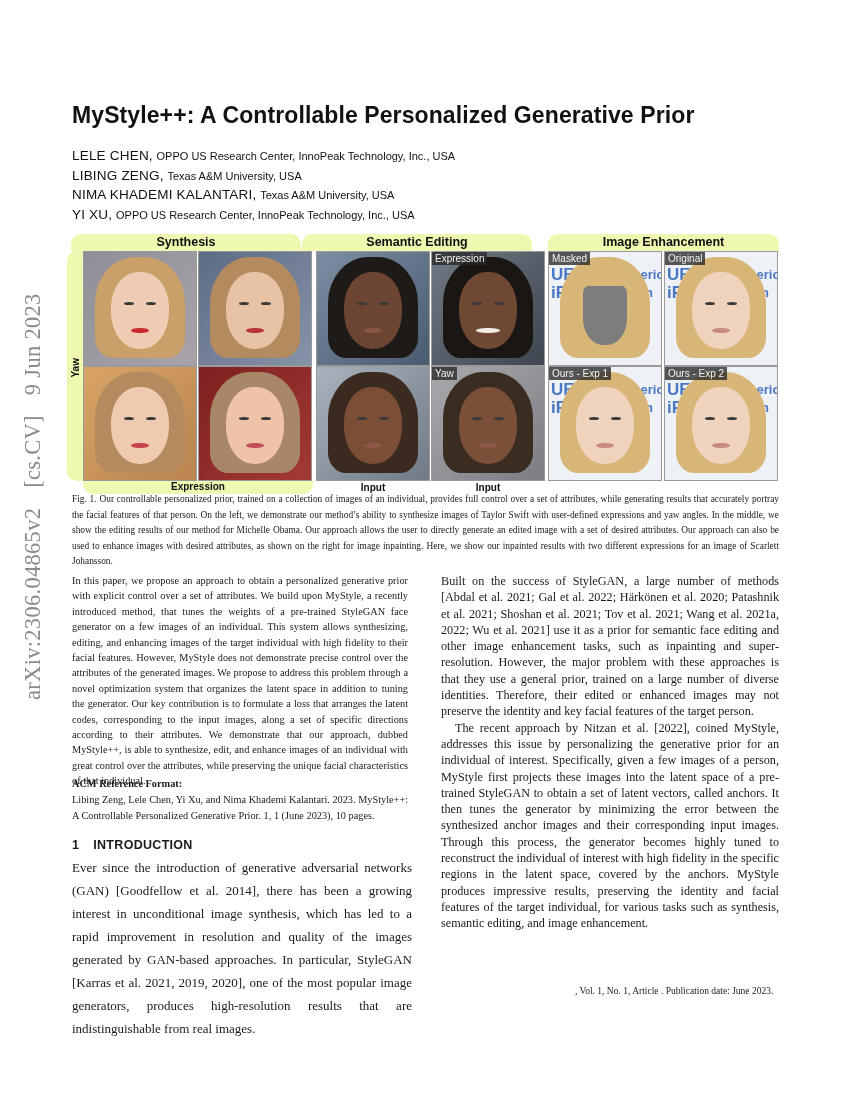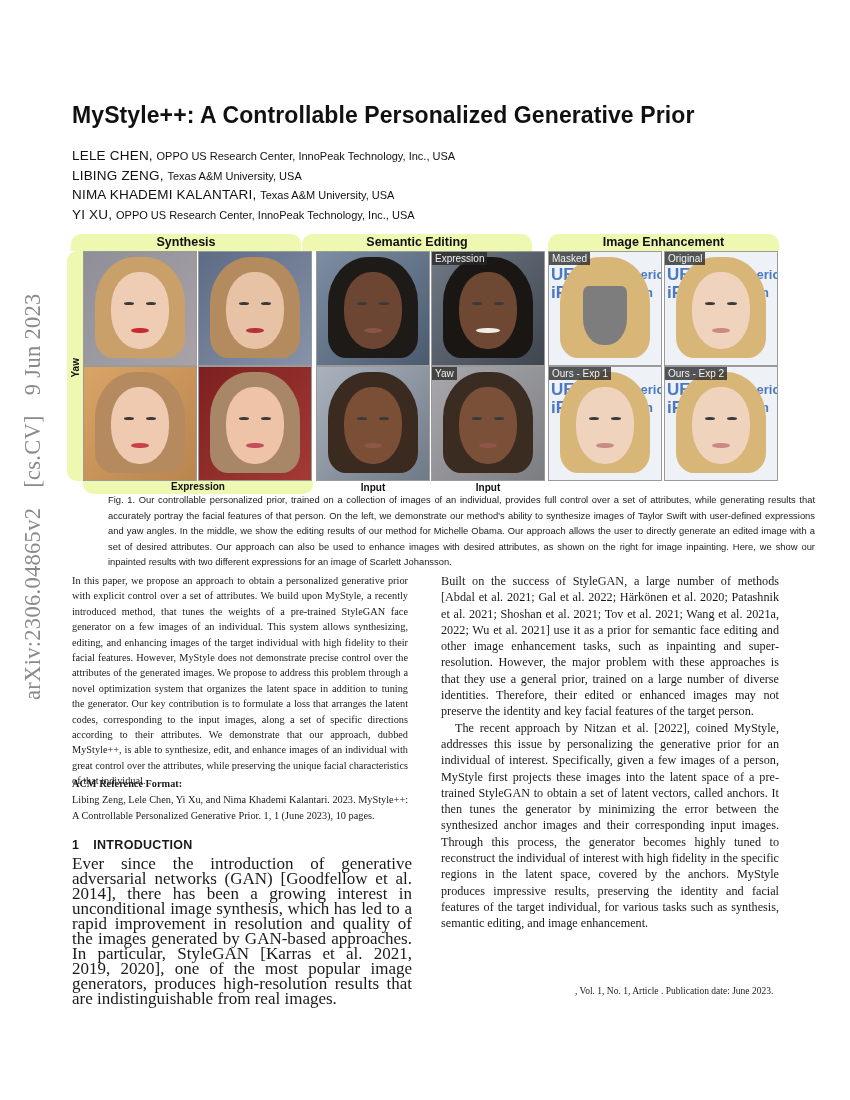--- a/index.html
+++ b/index.html
@@ -55,34 +55,33 @@
     position: absolute; left: 0; top: 0; background: rgba(40,40,40,0.78); color: #f2f2f2;
     font-family: "Liberation Sans", sans-serif; font-size: 10px; padding: 0 3px; line-height: 13px;
   }
   .mask { position: absolute; left: 30%; top: 30%; width: 40%; height: 52%; background: #7d7d7d; border-radius: 12% 12% 45% 45%; }
   .bgtext {
     position: absolute; font-family: "Liberation Sans", sans-serif; font-weight: bold; font-size: 17px; color: #4a78c4; line-height: 18px;
   }
 
   .caption {
     position: absolute; left: 72px; top: 492px; width: 707px;
-    font-family: Liberation Sans, sans-serif; font-size: 9.4px; line-height: 15.5px; color: #1a1a1a;
+    font-family: Liberation Serif, serif; font-size: 9.4px; line-height: 15.5px; color: #1a1a1a;
     text-align: justify;
-    margin-left: 36px;
   }
 
   .col { position: absolute; font-family: "Liberation Serif", serif; text-align: justify; }
   .abstract { left: 72px; top: 573px; width: 336px; font-size: 10.3px; line-height: 15.4px; }
   .ref-head { position: absolute; left: 72px; top: 778px; font-weight: bold; font-size: 10.3px; }
   .ref-body { left: 72px; top: 792px; width: 340px; font-size: 10.3px; line-height: 15.5px; text-align: left; }
   .intro-head {
     position: absolute; left: 72px; top: 838px; font-family: "Liberation Sans", sans-serif; font-size: 12.5px; letter-spacing: 0.3px;
   }
   .intro-head .num { margin-right: 14px; }
-  .intro { left: 72px; top: 856px; width: 340px; font-size: 17px; line-height: 15px; }
+  .intro { left: 72px; top: 856px; width: 340px; font-size: 13px; line-height: 23px; }
   .right-col { left: 441px; top: 573px; width: 338px; font-size: 12.2px; line-height: 16.3px; }
   .right-col p { text-indent: 0; }
   .right-col p.indent { text-indent: 14px; }
   .footer {
     position: absolute; left: 575px; top: 986px; font-family: "Liberation Serif", serif; font-size: 9.5px; color: #1a1a1a; white-space: nowrap;
   }
 </style>
 </head>
 <body>
 

